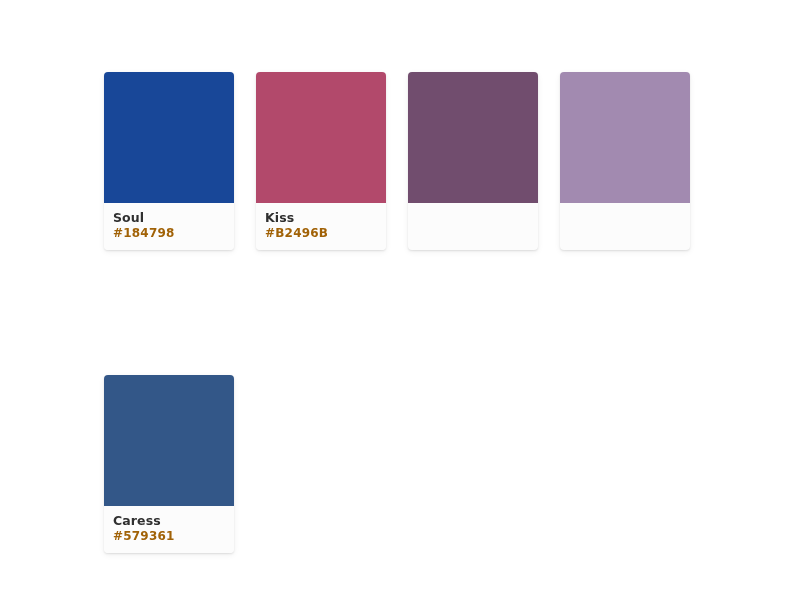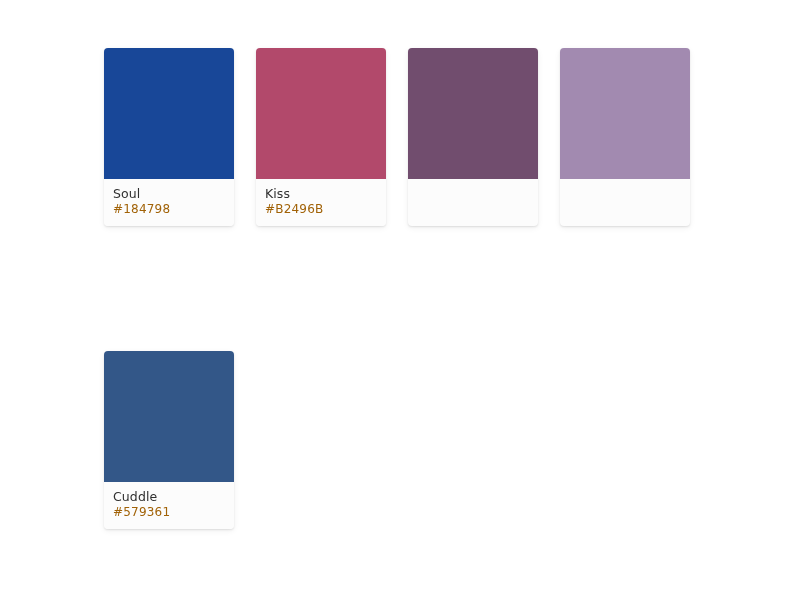--- a/index.html
+++ b/index.html
@@ -11,26 +11,27 @@
     width: 800px;
     height: 600px;
     background: #ffffff;
     font-family: "DejaVu Sans", "Liberation Sans", sans-serif;
     overflow: hidden;
   }
 
   .palette-grid {
     position: absolute;
     left: 104px;
-    top: 48px;
+    top: 72px;
     width: 592px;
     display: grid;
     grid-template-columns: repeat(4, 130px);
     column-gap: 22px;
     row-gap: 125px;
+    font-weight: bold;
   }
 
   .swatch-card {
     width: 130px;
     background: #fcfcfc;
     border-radius: 4px;
     box-shadow: 0 1px 2px rgba(0, 0, 0, 0.10),
                 0 2px 6px rgba(0, 0, 0, 0.06);
     overflow: hidden;
     display: flex;
@@ -95,18 +96,18 @@
 
   <div class="swatch-card">
     <div class="swatch-color" style="background-color: rgb(162, 138, 176);"></div>
   </div>
 
 
 
   <div class="swatch-card">
     <div class="swatch-color" style="background-color: rgb(51, 87, 136);"></div>
     <div class="swatch-info">
-      <div class="swatch-name">Cuddle</div>
+      <div class="swatch-name">Caress</div>
       <div class="swatch-hex">#579361</div>
     </div>
   </div>
 
 </div>
 
 </body></html>

